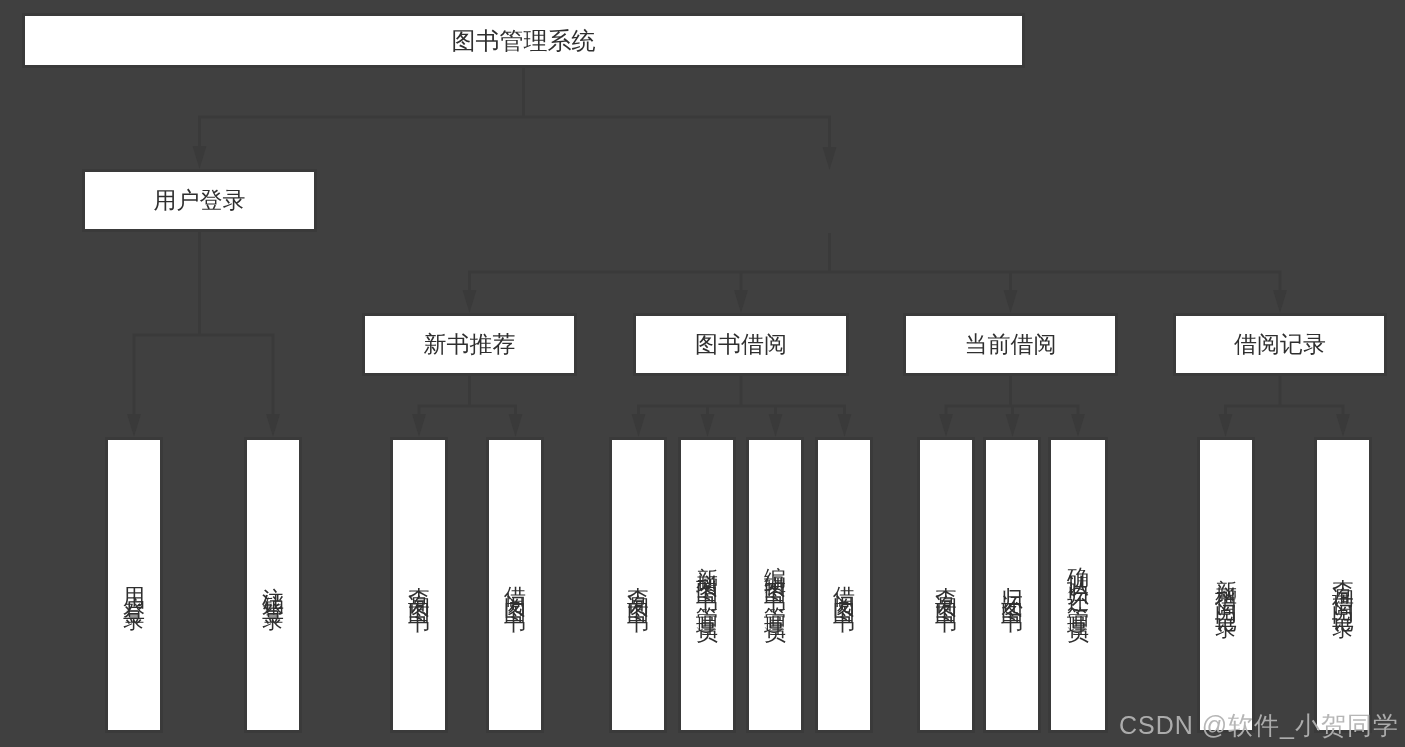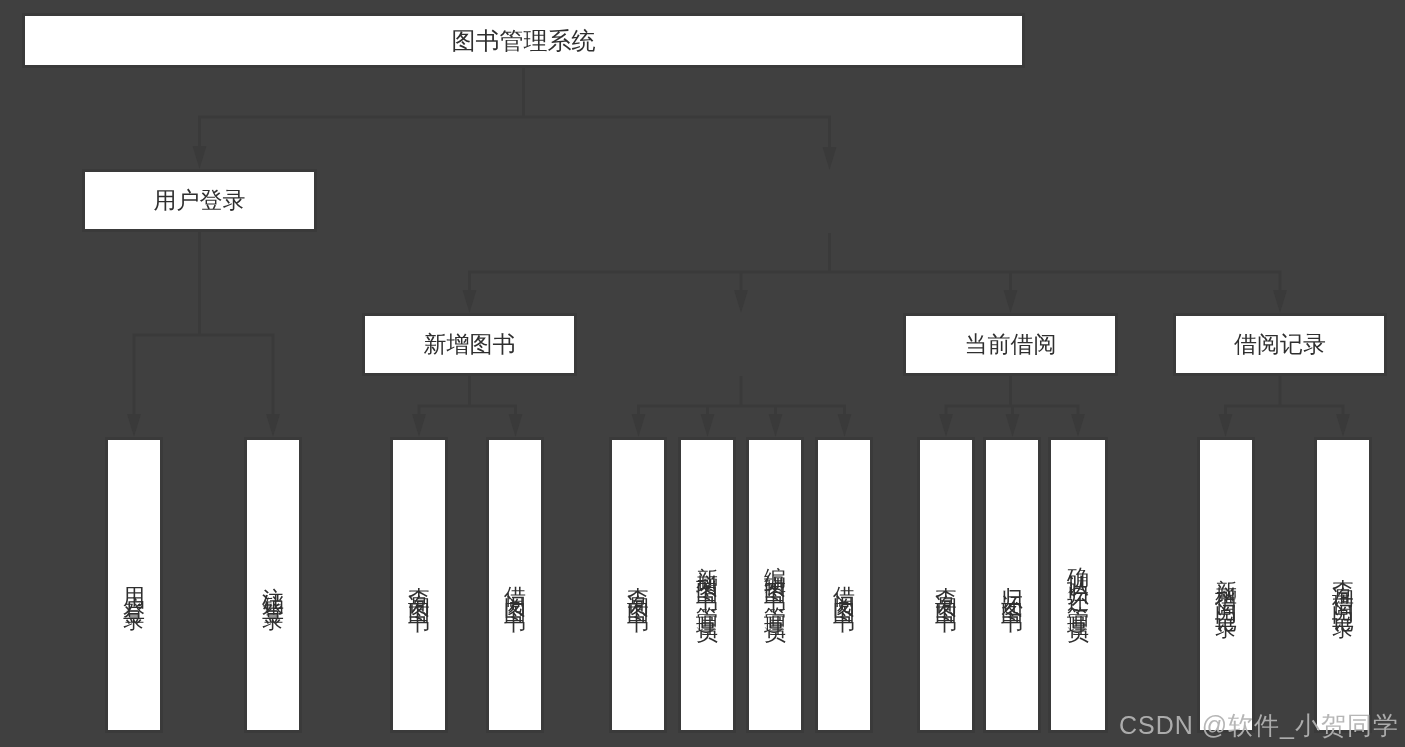--- a/index.html
+++ b/index.html
@@ -66,21 +66,22 @@
       <polygon points="1071,414 1085,414 1078,437"></polygon>
       <polygon points="1218.5,414 1232.5,414 1225.5,437"></polygon>
       <polygon points="1336,414 1350,414 1343,437"></polygon>
     </g>
   </svg>
 
   <div class="node node-root">图书管理系统</div>
 
   <div class="node node-l2" style="left:82px;top:169px;width:235px;height:63px;">用户登录</div>
 
-  <div class="node node-l3" style="left:362px;top:313px;width:215px;height:63px;">新增图书</div>
+  <div class="node node-l3" style="left:362px;top:313px;width:215px;height:63px;">新书推荐</div>
+  <div class="node node-l3" style="left:633px;top:313px;width:216px;height:63px;">图书借阅</div>
   <div class="node node-l3" style="left:903px;top:313px;width:215px;height:63px;">当前借阅</div>
   <div class="node node-l3" style="left:1173px;top:313px;width:214px;height:63px;">借阅记录</div>
 
   <div class="node leaf" style="left:105px;">
     <span class="vtext">用户登录</span>
   </div>
   <div class="node leaf" style="left:244px;">
     <span class="vtext">注销登录</span>
   </div>
 

